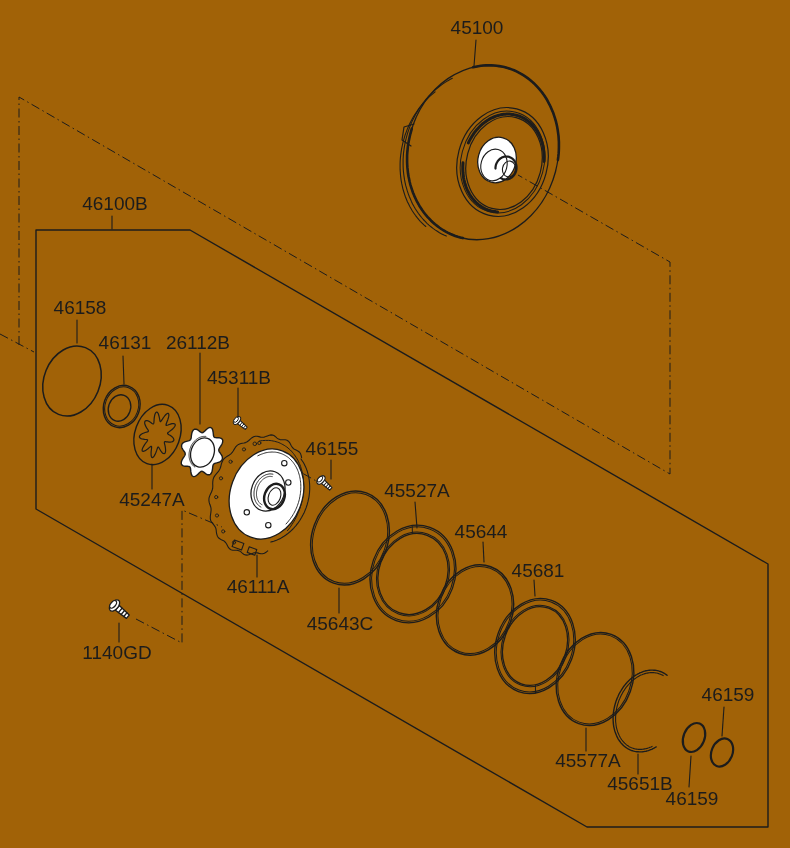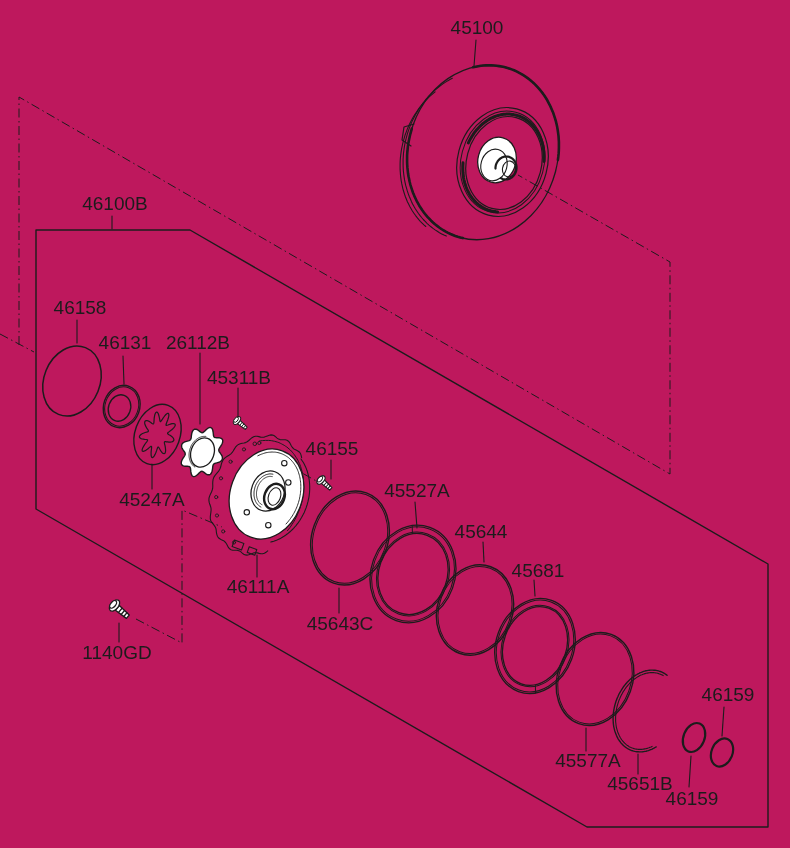--- a/index.html
+++ b/index.html
@@ -1,16 +1,16 @@
 <!DOCTYPE html>
 <html><head>
 <meta charset="utf-8">
 <style>
   html,body{margin:0;padding:0;background:#fff;}
-  #stage{width:790px;height:848px;position:relative;background:#be185d;overflow:hidden;}
+  #stage{width:790px;height:848px;position:relative;background:#a16207;overflow:hidden;}
   svg{display:block;}
   .ink{stroke:#1c1c1c;fill:none;stroke-linecap:round;stroke-linejoin:round;}
   .dash{stroke-dasharray:9 3.5 1.5 3.5;stroke-width:1;stroke-linecap:butt;}
   .w09{stroke-width:.9}.w1{stroke-width:1}.w11{stroke-width:1.1}.w12{stroke-width:1.2}
   .w13{stroke-width:1.3}.w14{stroke-width:1.4}.w15{stroke-width:1.5}.w22{stroke-width:2.2}
   .w24{stroke-width:2.4}.w26{stroke-width:2.6}.w3{stroke-width:3}
   .wht{fill:#fff;}
   .lbl{font-family:"Liberation Sans",sans-serif;font-size:19px;fill:#1c1c1c;stroke:none;text-anchor:middle;}
 </style>
 </head>

